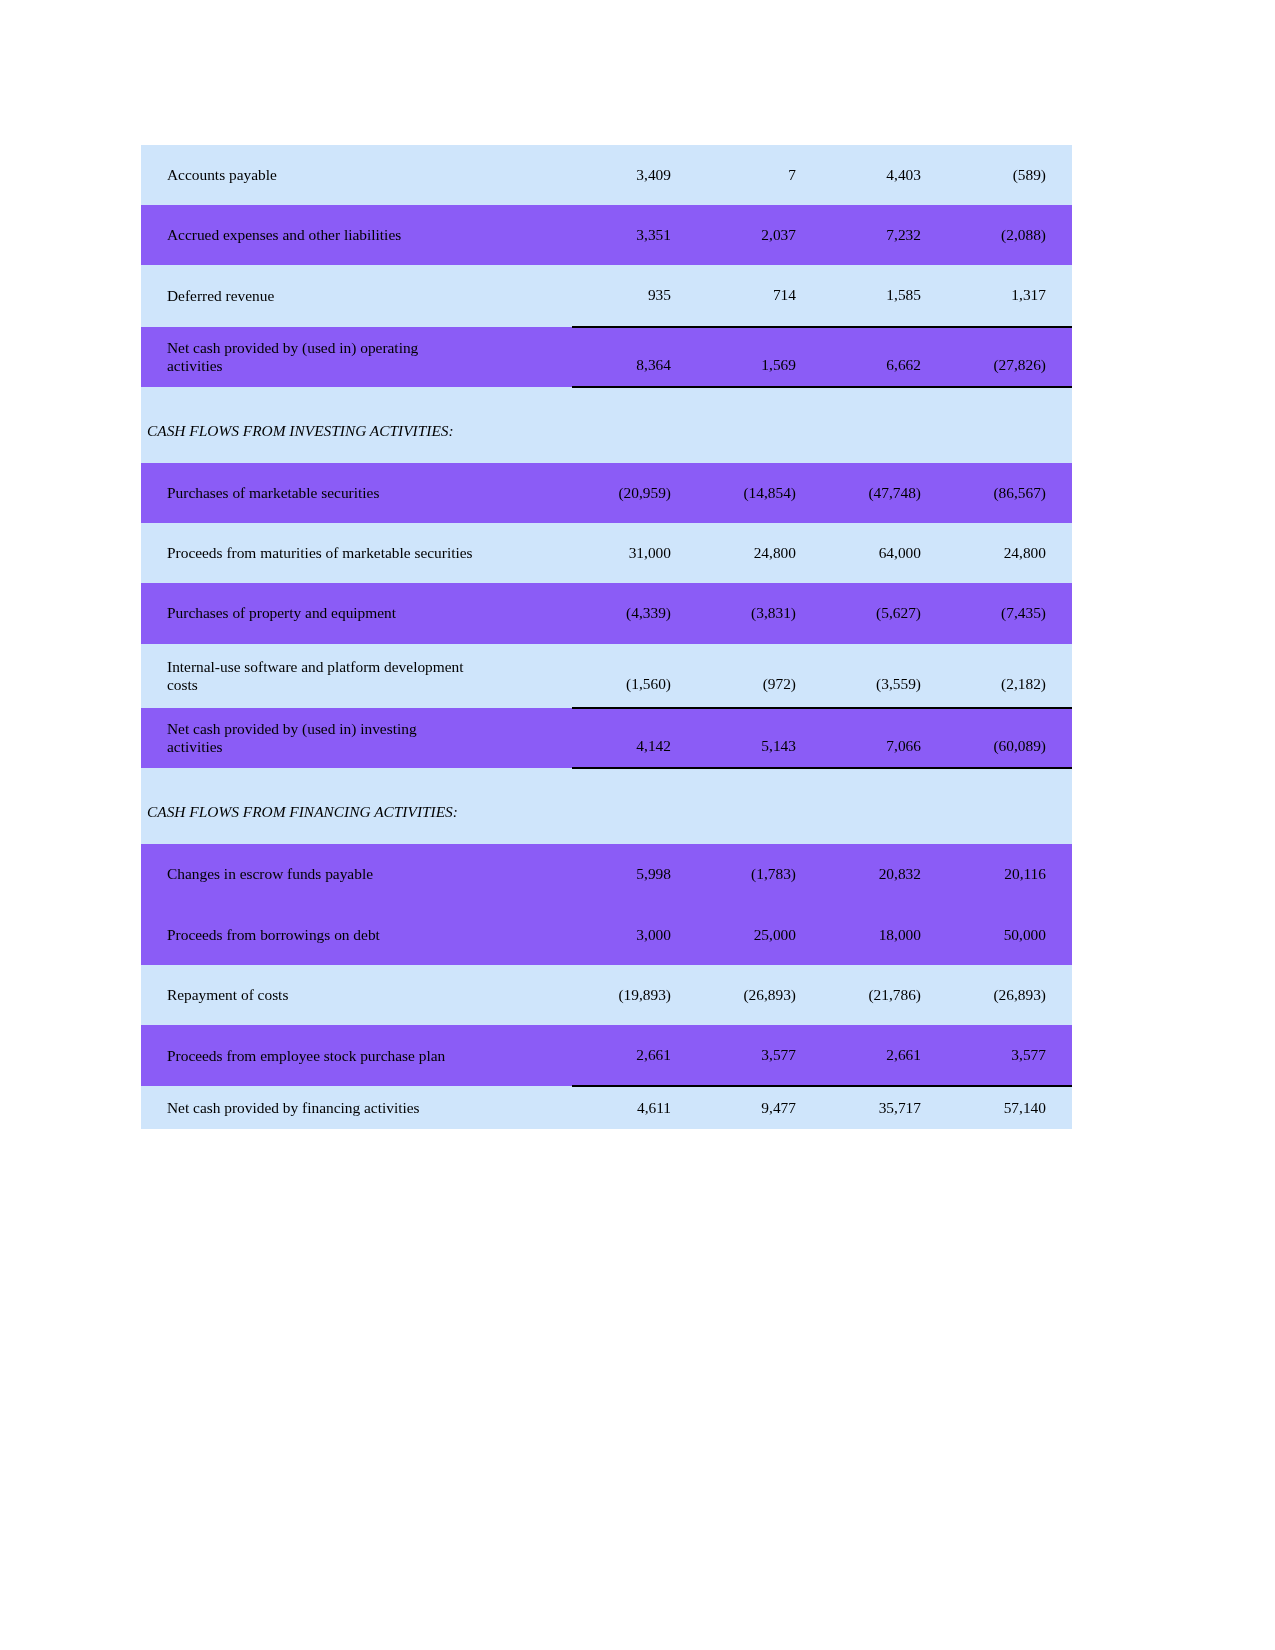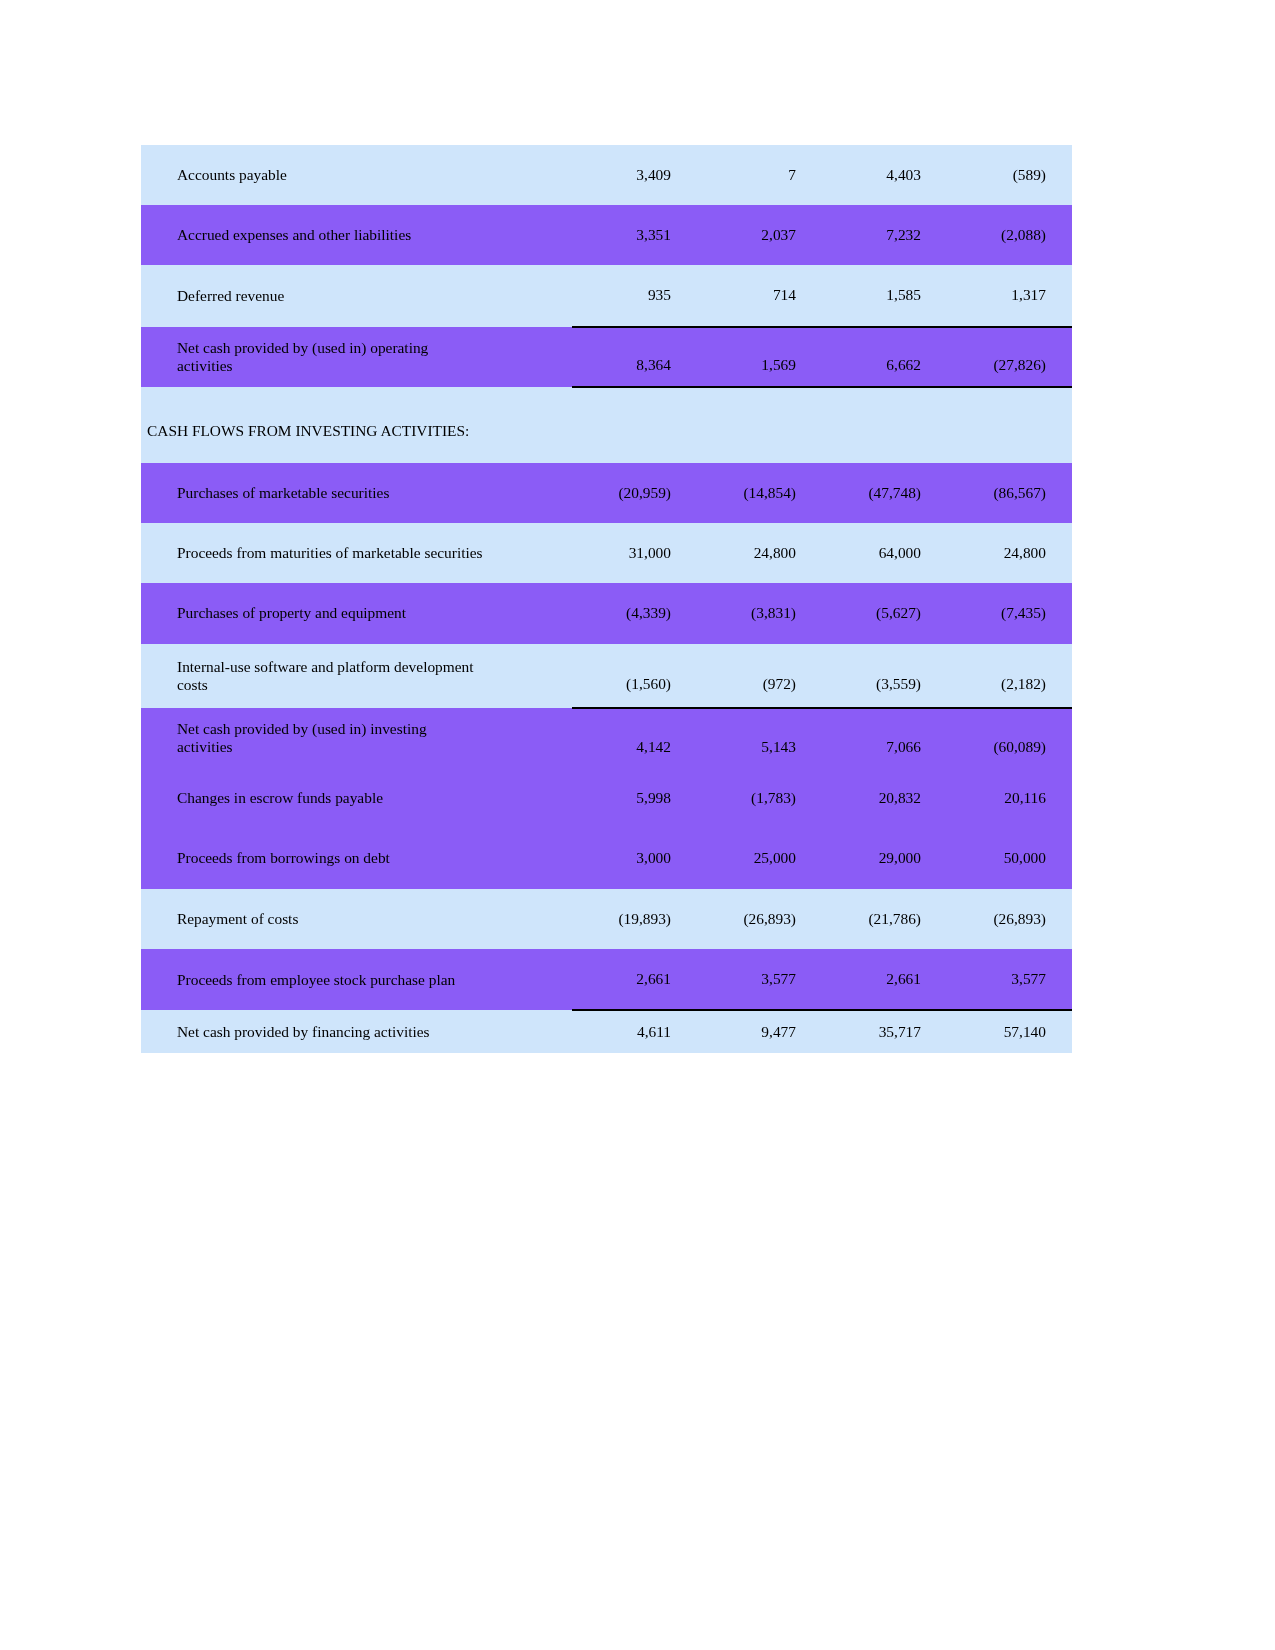--- a/index.html
+++ b/index.html
@@ -47,21 +47,21 @@
 
   td {
     padding: 0;
     vertical-align: bottom;
     line-height: 1.18;
   }
 
   
   td.label {
     text-align: left;
-    padding-left: 36px;
+    padding-left: 26px;
     padding-right: 8px;
     vertical-align: bottom;
   }
   td.label .lbl-text {
     display: block;
     padding-top: 6px;
     padding-bottom: 6px;
   }
   
   td.label.section {
@@ -87,21 +87,21 @@
   }
 
   
   tr.r-single td > * { }
   tr.r-single td.label .lbl-text,
   tr.r-single td.num .num-text { padding-top: 21px; padding-bottom: 21px; }
 
   tr.r-double td.label .lbl-text { padding-top: 14px; padding-bottom: 14px; }
   tr.r-double td.num .num-text   { padding-top: 14px; padding-bottom: 14px; }
 
-  tr.r-section td.label .lbl-text { padding-top: 35px; padding-bottom: 23px; }
+  tr.r-section td.label .lbl-text { padding-top: 35px; padding-bottom: 23px; font-style: italic; }
   tr.r-section td.num .num-text   { padding-top: 23px; padding-bottom: 23px; }
 
   tr.r-subtotal td.label .lbl-text { padding-top: 12px; padding-bottom: 12px; }
   tr.r-subtotal td.num .num-text   { padding-top: 12px; padding-bottom: 12px; }
 </style>
 </head>
 <body>
 
 <div class="page">
   <div class="statement-wrap">
@@ -277,20 +277,37 @@
             <td class="num">
               <span class="num-text">5,143</span>
             </td>
             <td class="num">
               <span class="num-text">7,066</span>
             </td>
             <td class="num">
               <span class="num-text">(60,089)</span>
             </td>
           </tr>
+          <tr class="row-shaded r-section has-rule">
+            <td class="label section">
+              <span class="lbl-text">CASH FLOWS FROM FINANCING ACTIVITIES:</span>
+            </td>
+            <td class="num">
+              <span class="num-text">&nbsp;</span>
+            </td>
+            <td class="num">
+              <span class="num-text">&nbsp;</span>
+            </td>
+            <td class="num">
+              <span class="num-text">&nbsp;</span>
+            </td>
+            <td class="num">
+              <span class="num-text">&nbsp;</span>
+            </td>
+          </tr>
           <tr class="row-plain r-single">
             <td class="label">
               <span class="lbl-text">Changes in escrow funds payable</span>
             </td>
             <td class="num">
               <span class="num-text">5,998</span>
             </td>
             <td class="num">
               <span class="num-text">(1,783)</span>
             </td>
@@ -305,21 +322,21 @@
             <td class="label">
               <span class="lbl-text">Proceeds from borrowings on debt</span>
             </td>
             <td class="num">
               <span class="num-text">3,000</span>
             </td>
             <td class="num">
               <span class="num-text">25,000</span>
             </td>
             <td class="num">
-              <span class="num-text">29,000</span>
+              <span class="num-text">18,000</span>
             </td>
             <td class="num">
               <span class="num-text">50,000</span>
             </td>
           </tr>
           <tr class="row-shaded r-single">
             <td class="label">
               <span class="lbl-text">Repayment of costs</span>
             </td>
             <td class="num">

